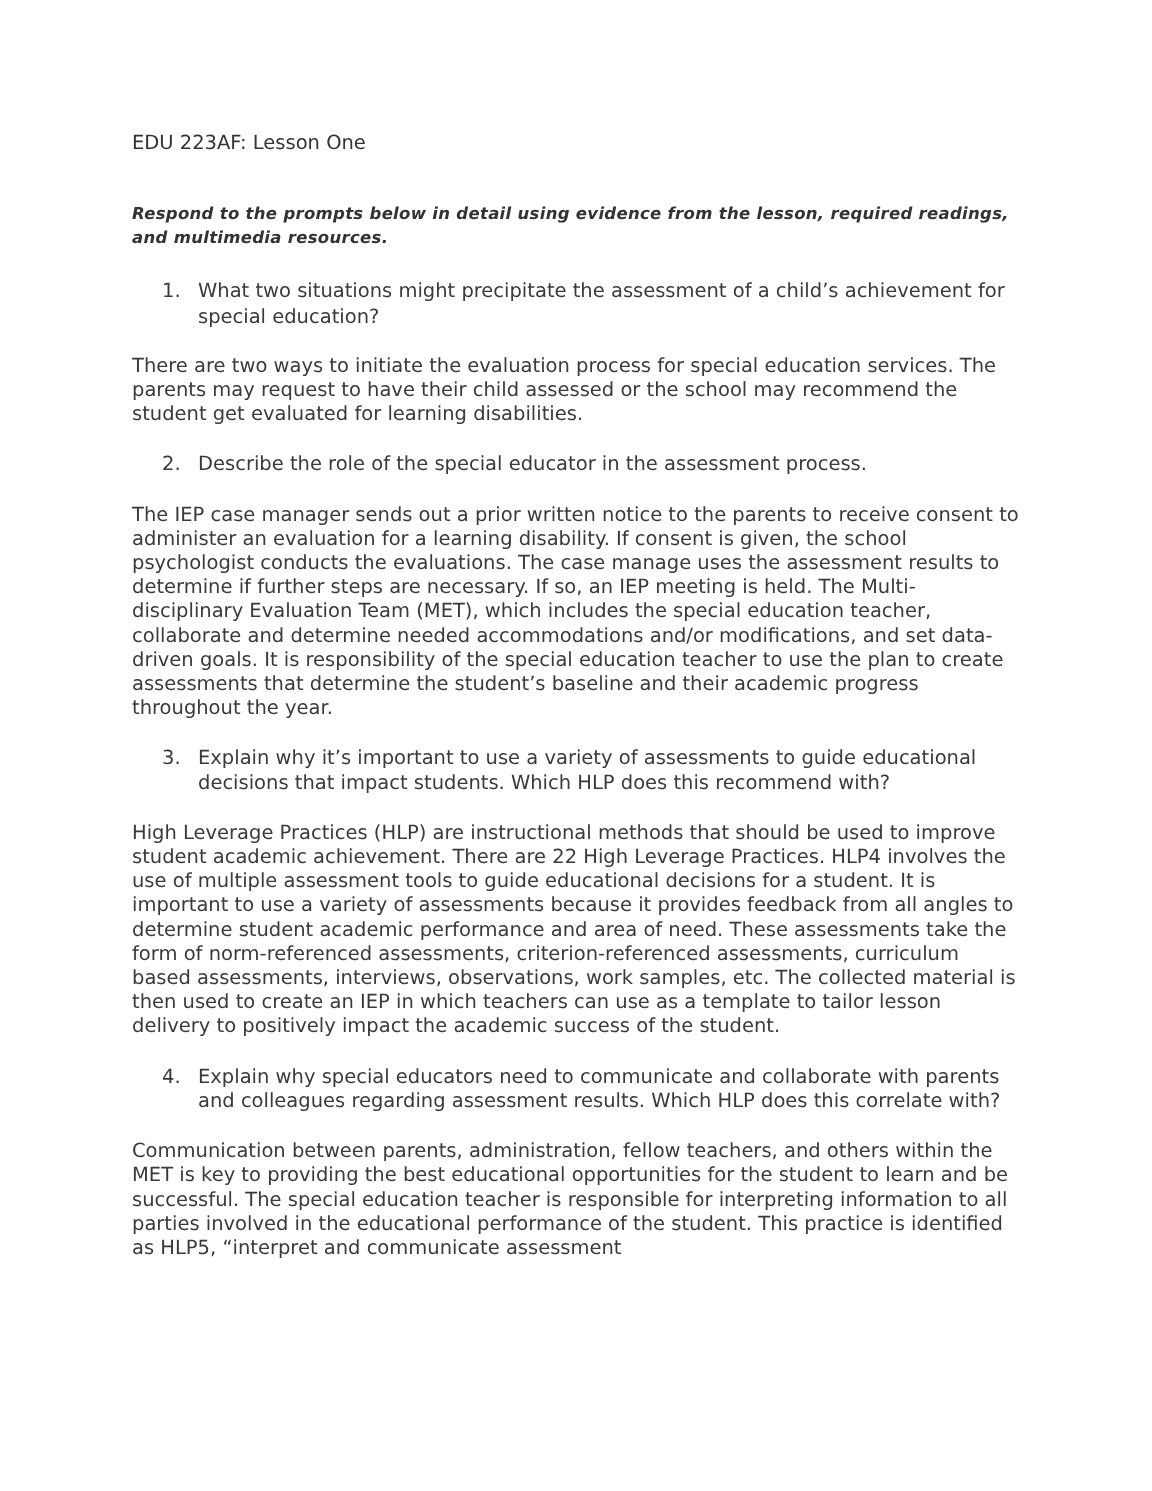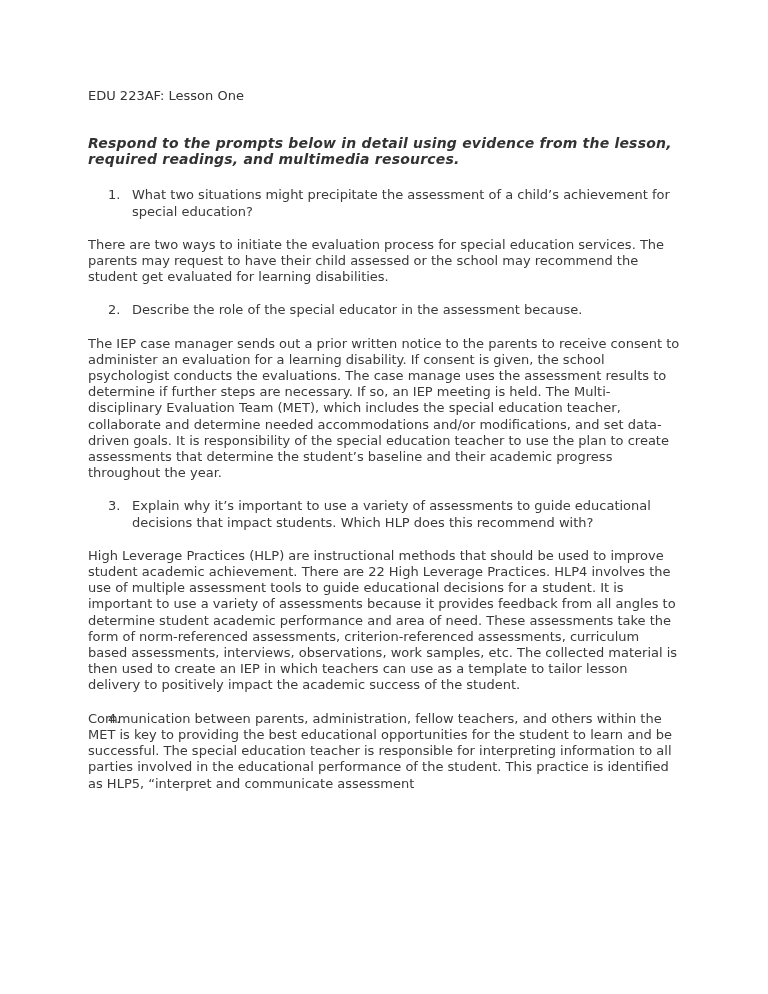--- a/index.html
+++ b/index.html
@@ -21,21 +21,21 @@
     background: #ffffff;
     padding: 88px 86px 0 88px;
   }
   .doc-title {
     font-size: 13px;
     line-height: 16px;
     margin: 0 0 31px 0;
     color: #333333;
   }
   .instructions {
-    font-size: 14px;
+    font-size: 11px;
     line-height: 16.2px;
     font-weight: bold;
     font-style: italic;
     margin: 15px 0 20px 0;
     color: #333333;
     letter-spacing: 0.2px;
   }
   .qa-block { margin: 0; }
   .question {
     position: relative;
@@ -68,33 +68,34 @@
     <div class="question">
       <span class="q-num">1.</span>
       <span class="q-text">What two situations might precipitate the assessment of a child’s achievement for special education?</span>
     </div>
     <p class="answer">There are two ways to initiate the evaluation process for special education services. The parents may request to have their child assessed or the school may recommend the student get evaluated for learning disabilities.</p>
   </div>
 
   <div class="qa-block">
     <div class="question">
       <span class="q-num">2.</span>
-      <span class="q-text">Describe the role of the special educator in the assessment because.</span>
+      <span class="q-text">Describe the role of the special educator in the assessment process.</span>
     </div>
     <p class="answer">The IEP case manager sends out a prior written notice to the parents to receive consent to administer an evaluation for a learning disability. If consent is given, the school psychologist conducts the evaluations. The case manage uses the assessment results to determine if further steps are necessary. If so, an IEP meeting is held. The Multi-disciplinary Evaluation Team (MET), which includes the special education teacher, collaborate and determine needed accommodations and/or modifications, and set data-driven goals. It is responsibility of the special education teacher to use the plan to create assessments that determine the student’s baseline and their academic progress throughout the year.</p>
   </div>
 
   <div class="qa-block">
     <div class="question">
       <span class="q-num">3.</span>
       <span class="q-text">Explain why it’s important to use a variety of assessments to guide educational decisions that impact students. Which HLP does this recommend with?</span>
     </div>
     <p class="answer">High Leverage Practices (HLP) are instructional methods that should be used to improve student academic achievement. There are 22 High Leverage Practices. HLP4 involves the use of multiple assessment tools to guide educational decisions for a student. It is important to use a variety of assessments because it provides feedback from all angles to determine student academic performance and area of need. These assessments take the form of norm-referenced assessments, criterion-referenced assessments, curriculum based assessments, interviews, observations, work samples, etc. The collected material is then used to create an IEP in which teachers can use as a template to tailor lesson delivery to positively impact the academic success of the student.</p>
   </div>
 
   <div class="qa-block">
     <div class="question">
       <span class="q-num">4.</span>
+      <span class="q-text">Explain why special educators need to communicate and collaborate with parents and colleagues regarding assessment results. Which HLP does this correlate with?</span>
     </div>
     <p class="answer">Communication between parents, administration, fellow teachers, and others within the MET is key to providing the best educational opportunities for the student to learn and be successful. The special education teacher is responsible for interpreting information to all parties involved in the educational performance of the student. This practice is identified as HLP5, “interpret and communicate assessment</p>
   </div>
 
 </div>
 
 </body></html>

